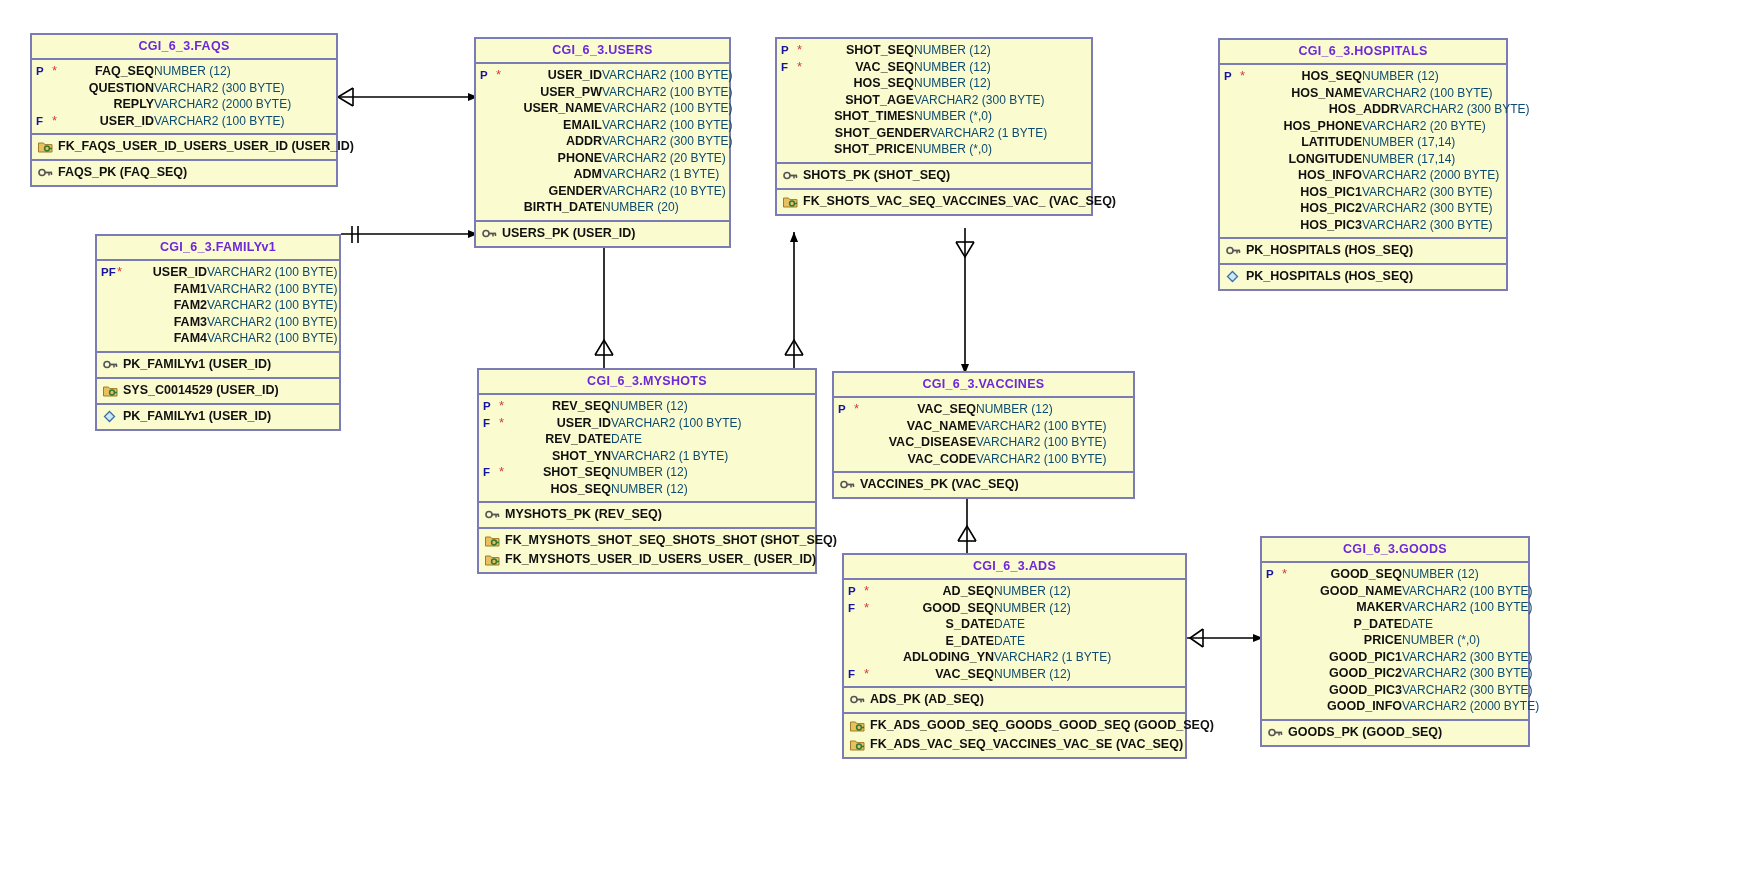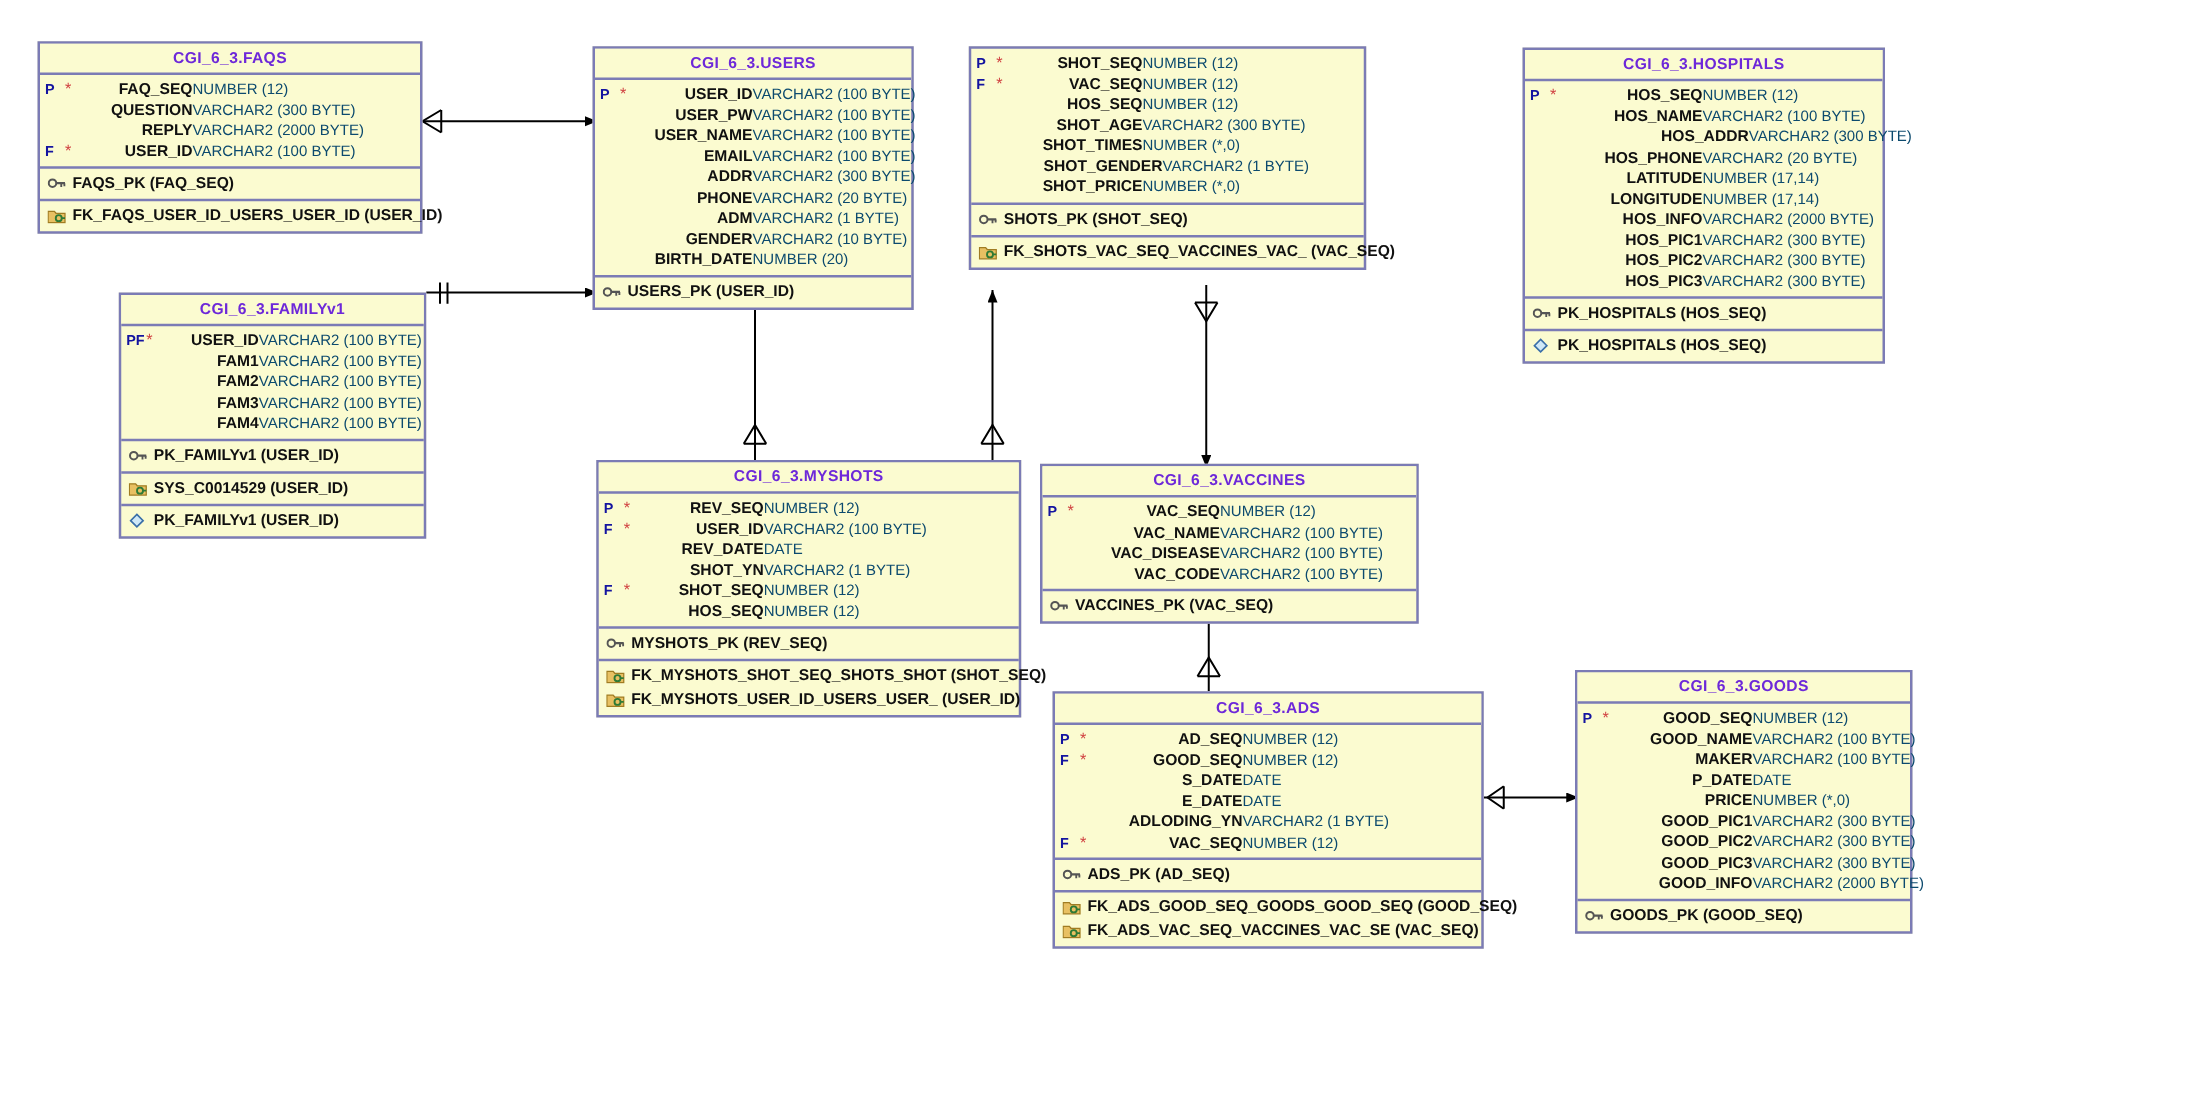--- a/index.html
+++ b/index.html
@@ -193,40 +193,40 @@
             <span class="key-col">F</span>
             <span class="star-col">*</span>
             <span class="name-col" style="width: 90px;">USER_ID</span>
             <span class="type-col">VARCHAR2 (100 BYTE)</span>
           </div>
         </div>
         <div class="idx-block">
           <div class="idx-row">
             <span class="ico">
               <svg width="15" height="13" viewBox="0 0 15 13">
-                <circle cx="4" cy="6.5" r="3" fill="none" stroke="#555" stroke-width="1.6"></circle>
-                <path d="M7,6.5 L14,6.5" stroke="#555" stroke-width="1.8"></path>
-                <path d="M11,6.5 L11,9.5 M13.5,6.5 L13.5,9" stroke="#555" stroke-width="1.5"></path>
-              </svg>
-            </span>
-            <span class="idx-label">FAQS_PK (FAQ_SEQ)</span>
-          </div>
-        </div>
-        <div class="idx-block">
-          <div class="idx-row">
-            <span class="ico">
-              <svg width="15" height="13" viewBox="0 0 15 13">
                 <path d="M0.5,3 L5.5,3 L6.8,4.6 L14,4.6 L14,12 L0.5,12 z" fill="#e8c062" stroke="#a07c22" stroke-width="1"></path>
                 <circle cx="9" cy="8.5" r="2.4" fill="none" stroke="#2e7a35" stroke-width="1.5"></circle>
                 <path d="M11.3,8.5 L14,8.5" stroke="#2e7a35" stroke-width="1.5"></path>
               </svg>
             </span>
             <span class="idx-label">FK_FAQS_USER_ID_USERS_USER_ID (USER_ID)</span>
           </div>
         </div>
+        <div class="idx-block">
+          <div class="idx-row">
+            <span class="ico">
+              <svg width="15" height="13" viewBox="0 0 15 13">
+                <circle cx="4" cy="6.5" r="3" fill="none" stroke="#555" stroke-width="1.6"></circle>
+                <path d="M7,6.5 L14,6.5" stroke="#555" stroke-width="1.8"></path>
+                <path d="M11,6.5 L11,9.5 M13.5,6.5 L13.5,9" stroke="#555" stroke-width="1.5"></path>
+              </svg>
+            </span>
+            <span class="idx-label">FAQS_PK (FAQ_SEQ)</span>
+          </div>
+        </div>
       </div>
       <div class="entity" style="left: 474px; top: 37px; width: 257px;">
         <div class="entity-title">CGI_6_3.USERS</div>
         <div class="attr-block">
           <div class="attr-row">
             <span class="key-col">P</span>
             <span class="star-col">*</span>
             <span class="name-col" style="width: 94px;">USER_ID</span>
             <span class="type-col">VARCHAR2 (100 BYTE)</span>
           </div>

